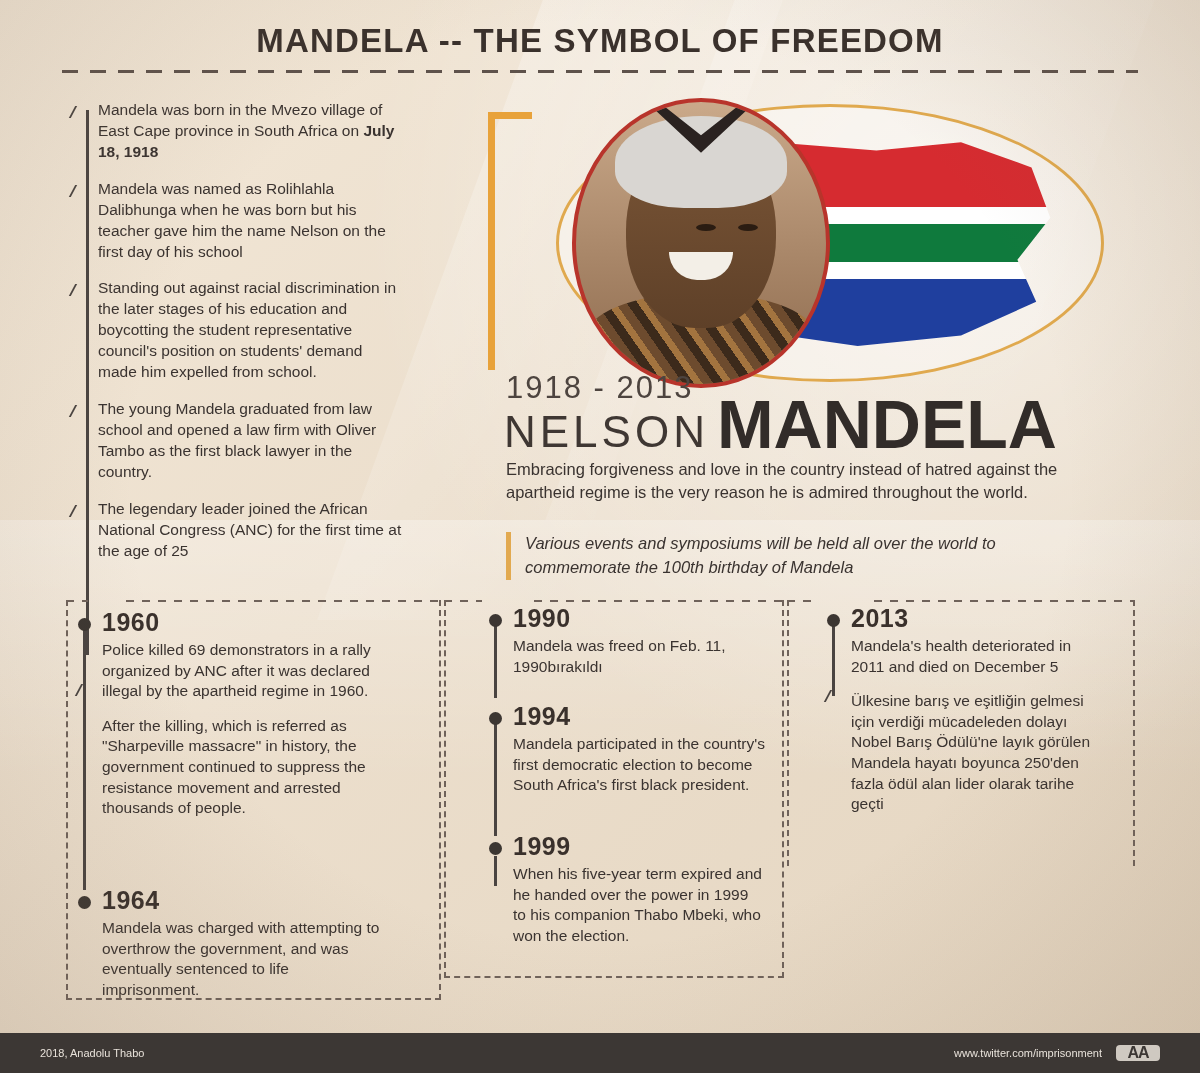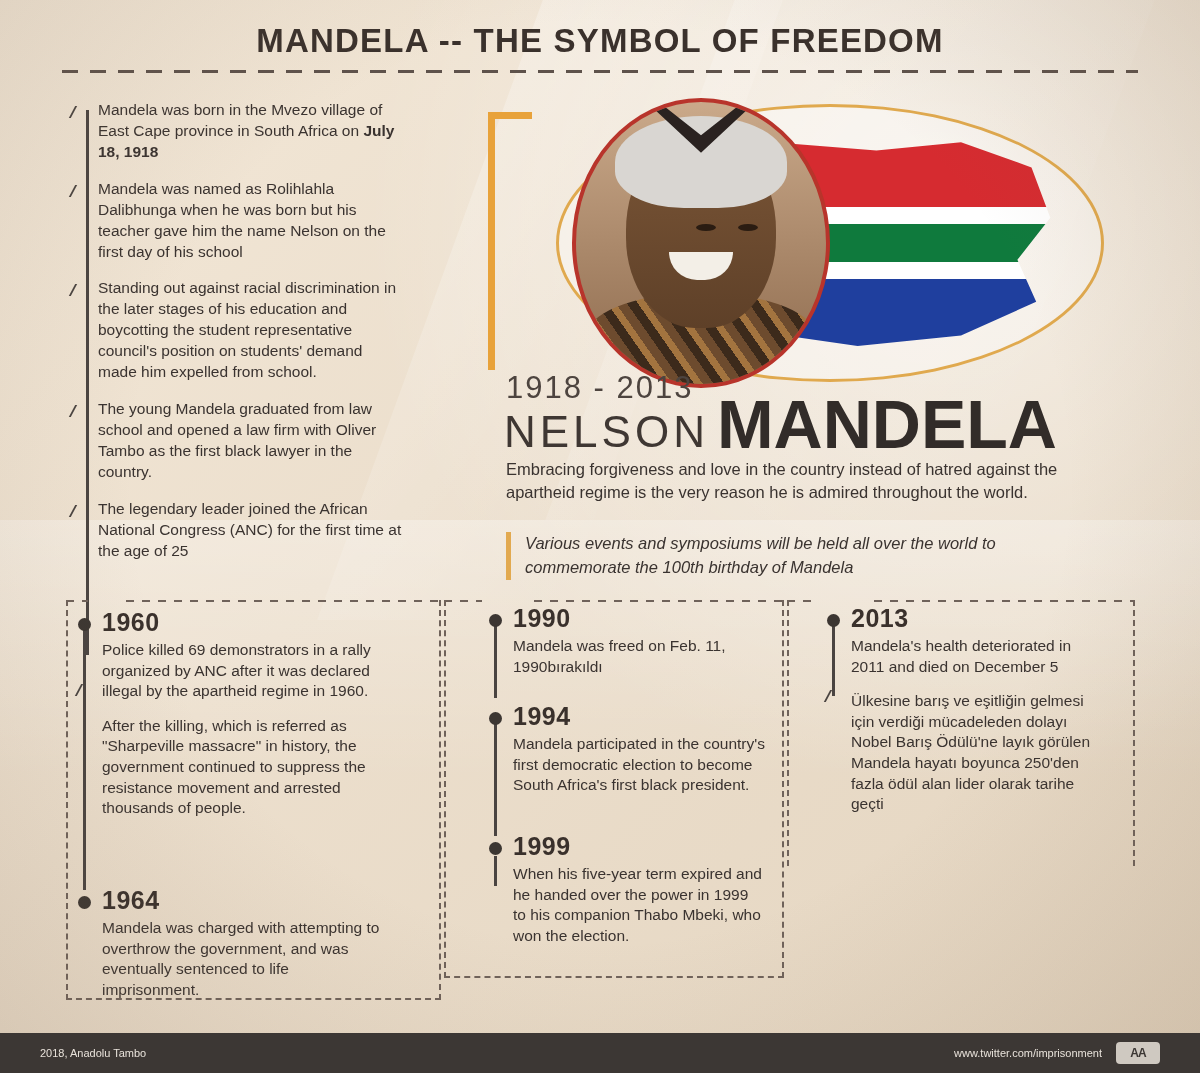--- a/index.html
+++ b/index.html
@@ -208,23 +208,23 @@
   .footer {
     position:absolute; left:0; bottom:0; width:1200px; height:40px;
     background:#3c3734;
     color:#e8e2da;
     display:flex; align-items:center; justify-content:space-between;
     padding:0 40px;
     font-size:11px;
   }
   .footer .right { display:flex; align-items:center; gap:14px; }
   .aa-logo {
-    width:44px; height:22px; border-radius:4px;
+    width:44px; height:16px; border-radius:4px;
     background:#cfc9c1; color:#3c3734;
-    font-size:12px; font-weight:bold;
+    font-size:16px; font-weight:bold;
     display:flex; align-items:center; justify-content:center;
     letter-spacing:-1px;
   }
 </style>
 </head>
 <body>
 
 <div id="root">
 
   <div class="streak s1"></div>
@@ -365,20 +365,20 @@
     <div class="body" style="--w:242px;">
       <p>Mandela's health deteriorated in 2011 and died on December 5</p>
       <p>Ülkesine barış ve eşitliğin gelmesi için verdiği mücadeleden dolayı Nobel Barış Ödülü'ne layık görülen Mandela hayatı boyunca 250'den fazla ödül alan lider olarak tarihe geçti</p>
     </div>
   </div>
   <span class="tick" style="position:absolute; left:827px; top:690px;"></span>
 
   <div class="vig"></div>
 
   <div class="footer">
-    <span>2018, Anadolu Tambo</span>
+    <span>2018, Anadolu Thabo</span>
     <span class="right">
       <span>www.twitter.com/imprisonment</span>
       <span class="aa-logo">AA</span>
     </span>
   </div>
 
 </div>
 
 </body></html>

